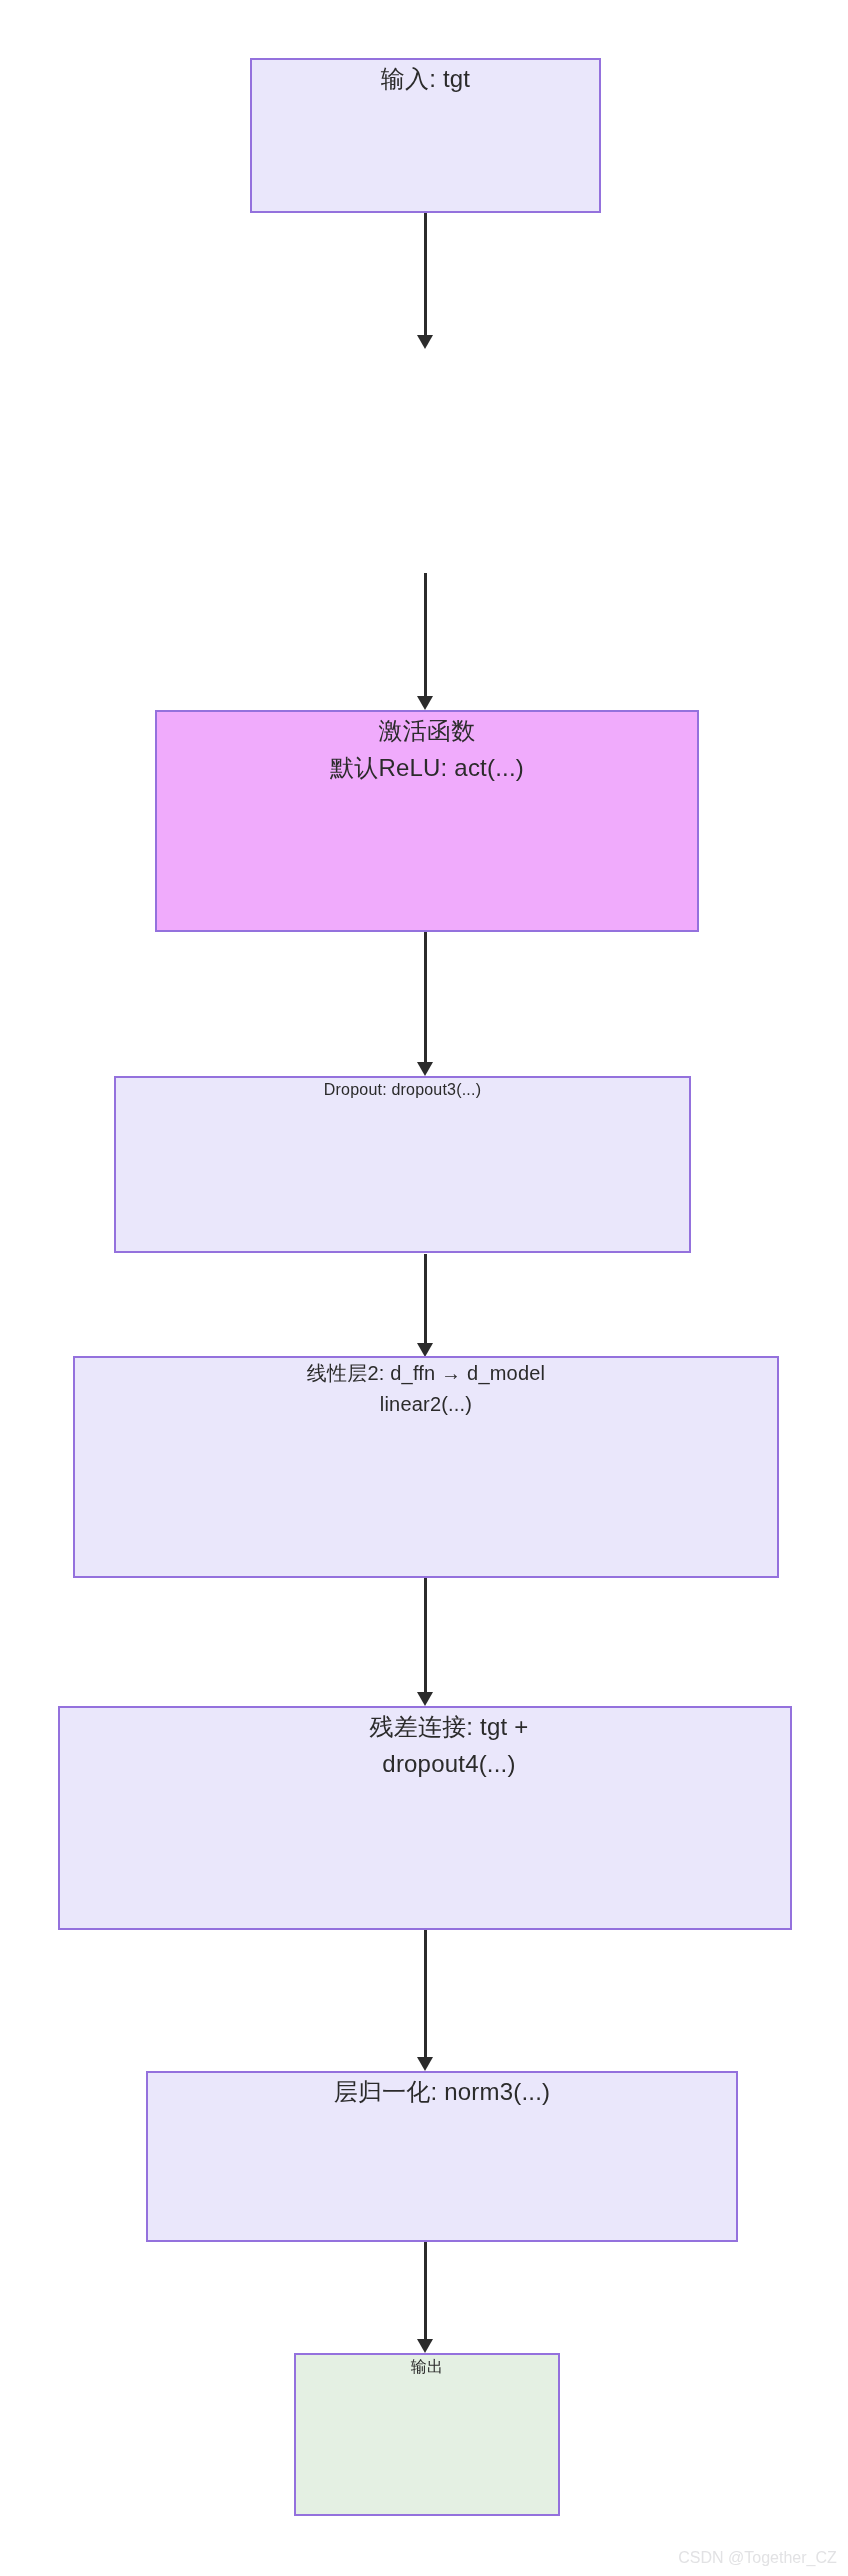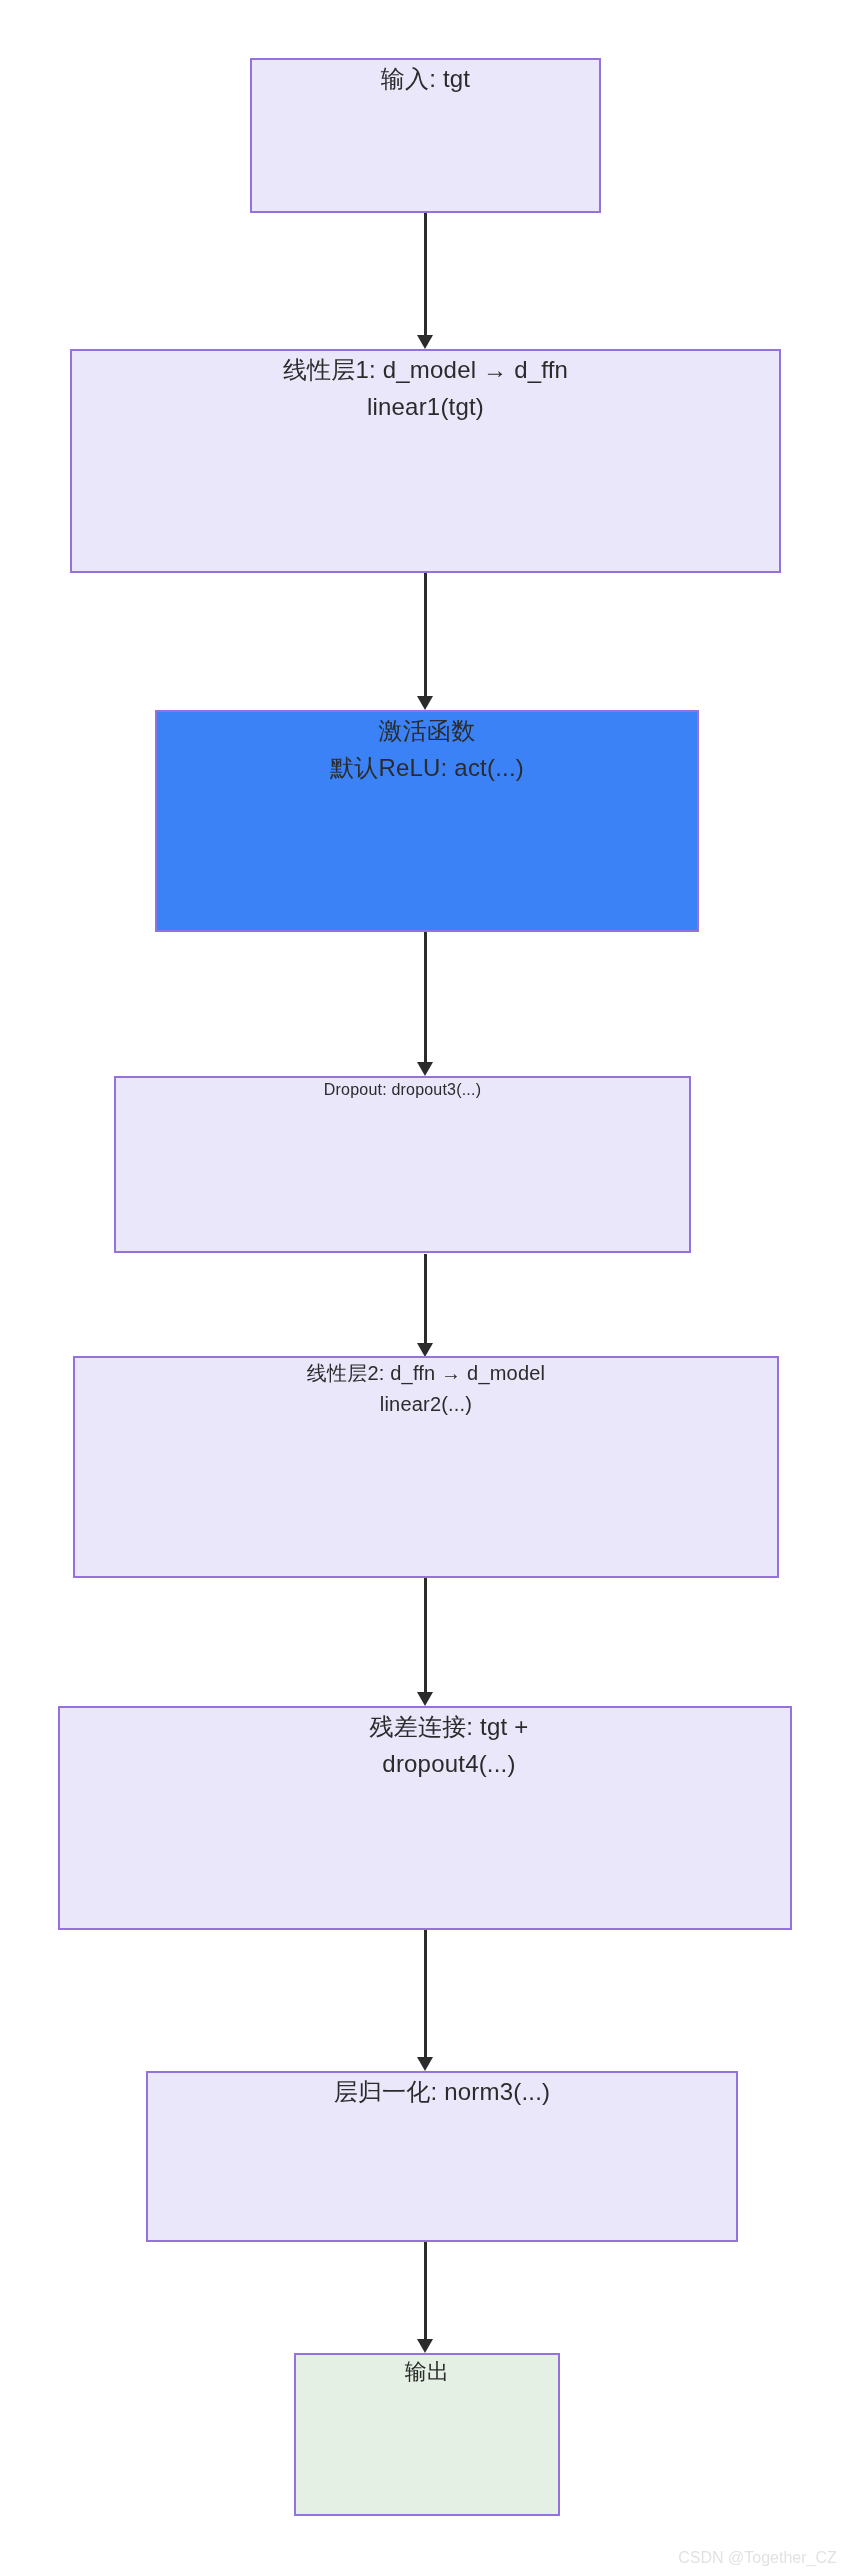--- a/index.html
+++ b/index.html
@@ -108,40 +108,36 @@
       <div class="shaft" style="height: 129px; background: rgb(43, 43, 43);"></div>
       <div class="head" style="border-top-color: rgb(43, 43, 43);"></div>
     </div>
     <div class="edge" style="left: 407px; top: 2241px; width: 37px; height: 112px;">
       <div class="shaft" style="height: 99px; background: rgb(43, 43, 43);"></div>
       <div class="head" style="border-top-color: rgb(43, 43, 43);"></div>
     </div>
     <div class="node node-process" style="left: 250px; top: 58px; width: 351px; height: 155px; font-size: 24px; border-color: rgb(148, 113, 221); background: rgb(234, 231, 251); color: rgb(43, 43, 43);">
       <span class="line">输入: tgt</span>
     </div>
-    <div class="node node-process" style="left: 70px; top: 349px; width: 711px; height: 224px; font-size: 24px; border-color: rgb(148, 113, 221); background: rgb(234, 231, 251); color: rgb(43, 43, 43);">
-      <span class="line">线性层1: d_model → d_ffn</span>
-      <span class="line">linear1(tgt)</span>
-    </div>
-    <div class="node node-process" style="left: 155px; top: 710px; width: 544px; height: 222px; font-size: 24px; border-color: rgb(148, 113, 221); background: #3b82f6; color: rgb(43, 43, 43);">
+    <div class="node node-process" style="left: 155px; top: 710px; width: 544px; height: 222px; font-size: 24px; border-color: rgb(148, 113, 221); background: #f0abfc; color: rgb(43, 43, 43);">
       <span class="line">激活函数</span>
       <span class="line">默认ReLU: act(...)</span>
     </div>
     <div class="node node-process" style="left: 114px; top: 1076px; width: 577px; height: 177px; font-size: 16px; border-color: rgb(148, 113, 221); background: rgb(234, 231, 251); color: rgb(43, 43, 43);">
       <span class="line">Dropout: dropout3(...)</span>
     </div>
     <div class="node node-process" style="left: 73px; top: 1356px; width: 706px; height: 222px; font-size: 20px; border-color: rgb(148, 113, 221); background: rgb(234, 231, 251); color: rgb(43, 43, 43);">
       <span class="line">线性层2: d_ffn → d_model</span>
       <span class="line">linear2(...)</span>
     </div>
     <div class="node node-process" style="left: 58px; top: 1706px; width: 734px; height: 224px; font-size: 24px; border-color: rgb(148, 113, 221); background: rgb(234, 231, 251); color: rgb(43, 43, 43); padding-left: 48px;">
       <span class="line">残差连接: tgt +</span>
       <span class="line">dropout4(...)</span>
     </div>
     <div class="node node-process" style="left: 146px; top: 2071px; width: 592px; height: 171px; font-size: 24px; border-color: rgb(148, 113, 221); background: rgb(234, 231, 251); color: rgb(43, 43, 43);">
       <span class="line">层归一化: norm3(...)</span>
     </div>
-    <div class="node node-terminal-out" style="left: 294px; top: 2353px; width: 266px; height: 163px; font-size: 22px; border-color: rgb(148, 113, 221); background: rgb(228, 240, 227); color: rgb(43, 43, 43);">
+    <div class="node node-terminal-out" style="left: 294px; top: 2353px; width: 266px; height: 163px; font-size: 16px; border-color: rgb(148, 113, 221); background: rgb(228, 240, 227); color: rgb(43, 43, 43);">
       <span class="line">输出</span>
     </div>
     <div id="watermark">CSDN @Together_CZ</div>
   </div>
 
 
 </body></html>

